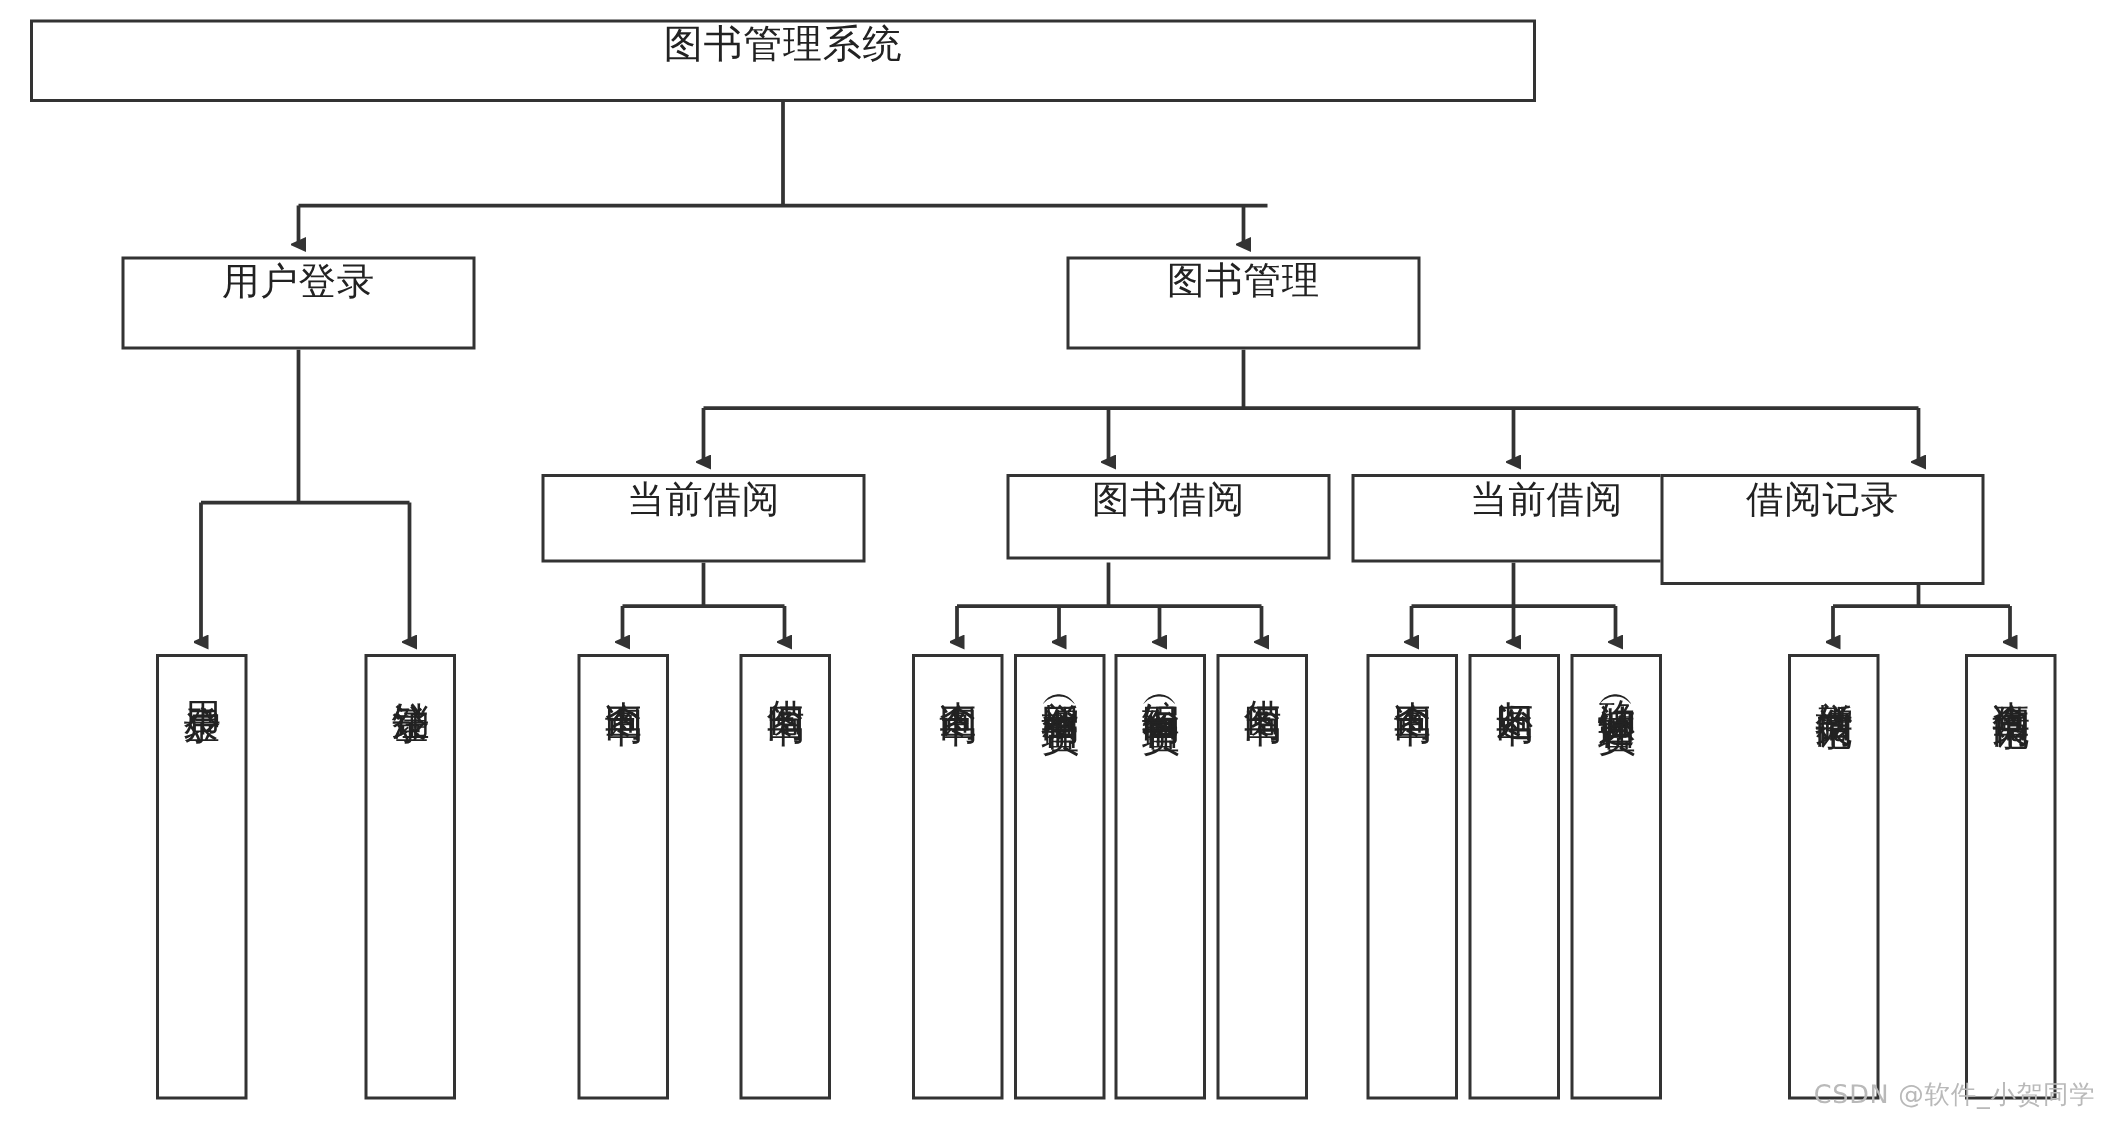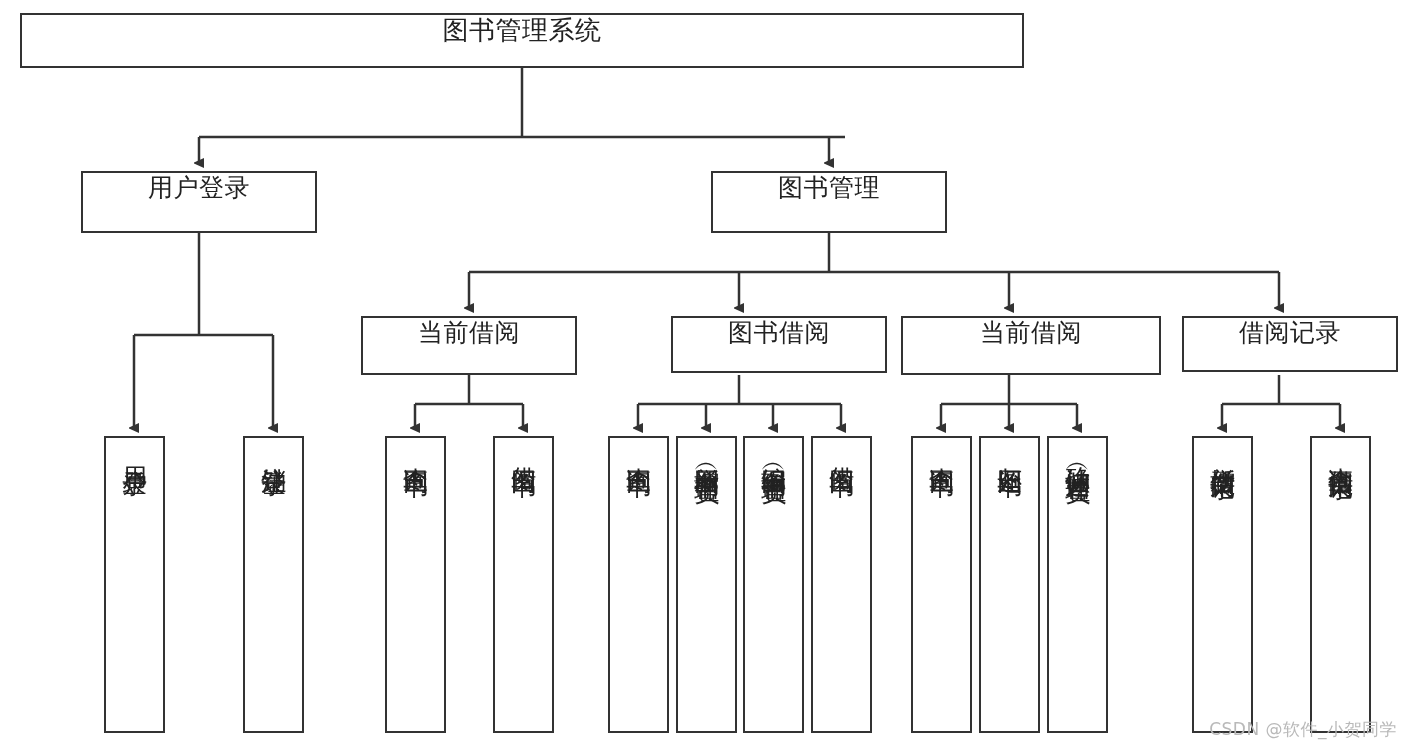--- a/index.html
+++ b/index.html
@@ -148,21 +148,21 @@
   </div>
 
   <div class="node h" style="left:631px; top:316px; width:216px; height:57px;margin-left:40px;">
     <span class="lbl">图书借阅</span>
   </div>
 
   <div class="node h" style="left:901px; top:316px; width:260px; height:59px;">
     <span class="lbl">当前借阅</span>
   </div>
 
-  <div class="node h" style="left:1182px; top:316px; width:216px; height:56px;">
+  <div class="node h" style="left:1107px; top:316px; width:216px; height:74px;">
     <span class="lbl">借阅记录</span>
   </div>
 
   <div class="node v" style="left:104px; top:436px; width:61px; height:297px;">
     <span class="lbl">用户登录</span>
   </div>
   <div class="node v" style="left:243px; top:436px; width:61px; height:297px;">
     <span class="lbl">注销登录</span>
   </div>
 

